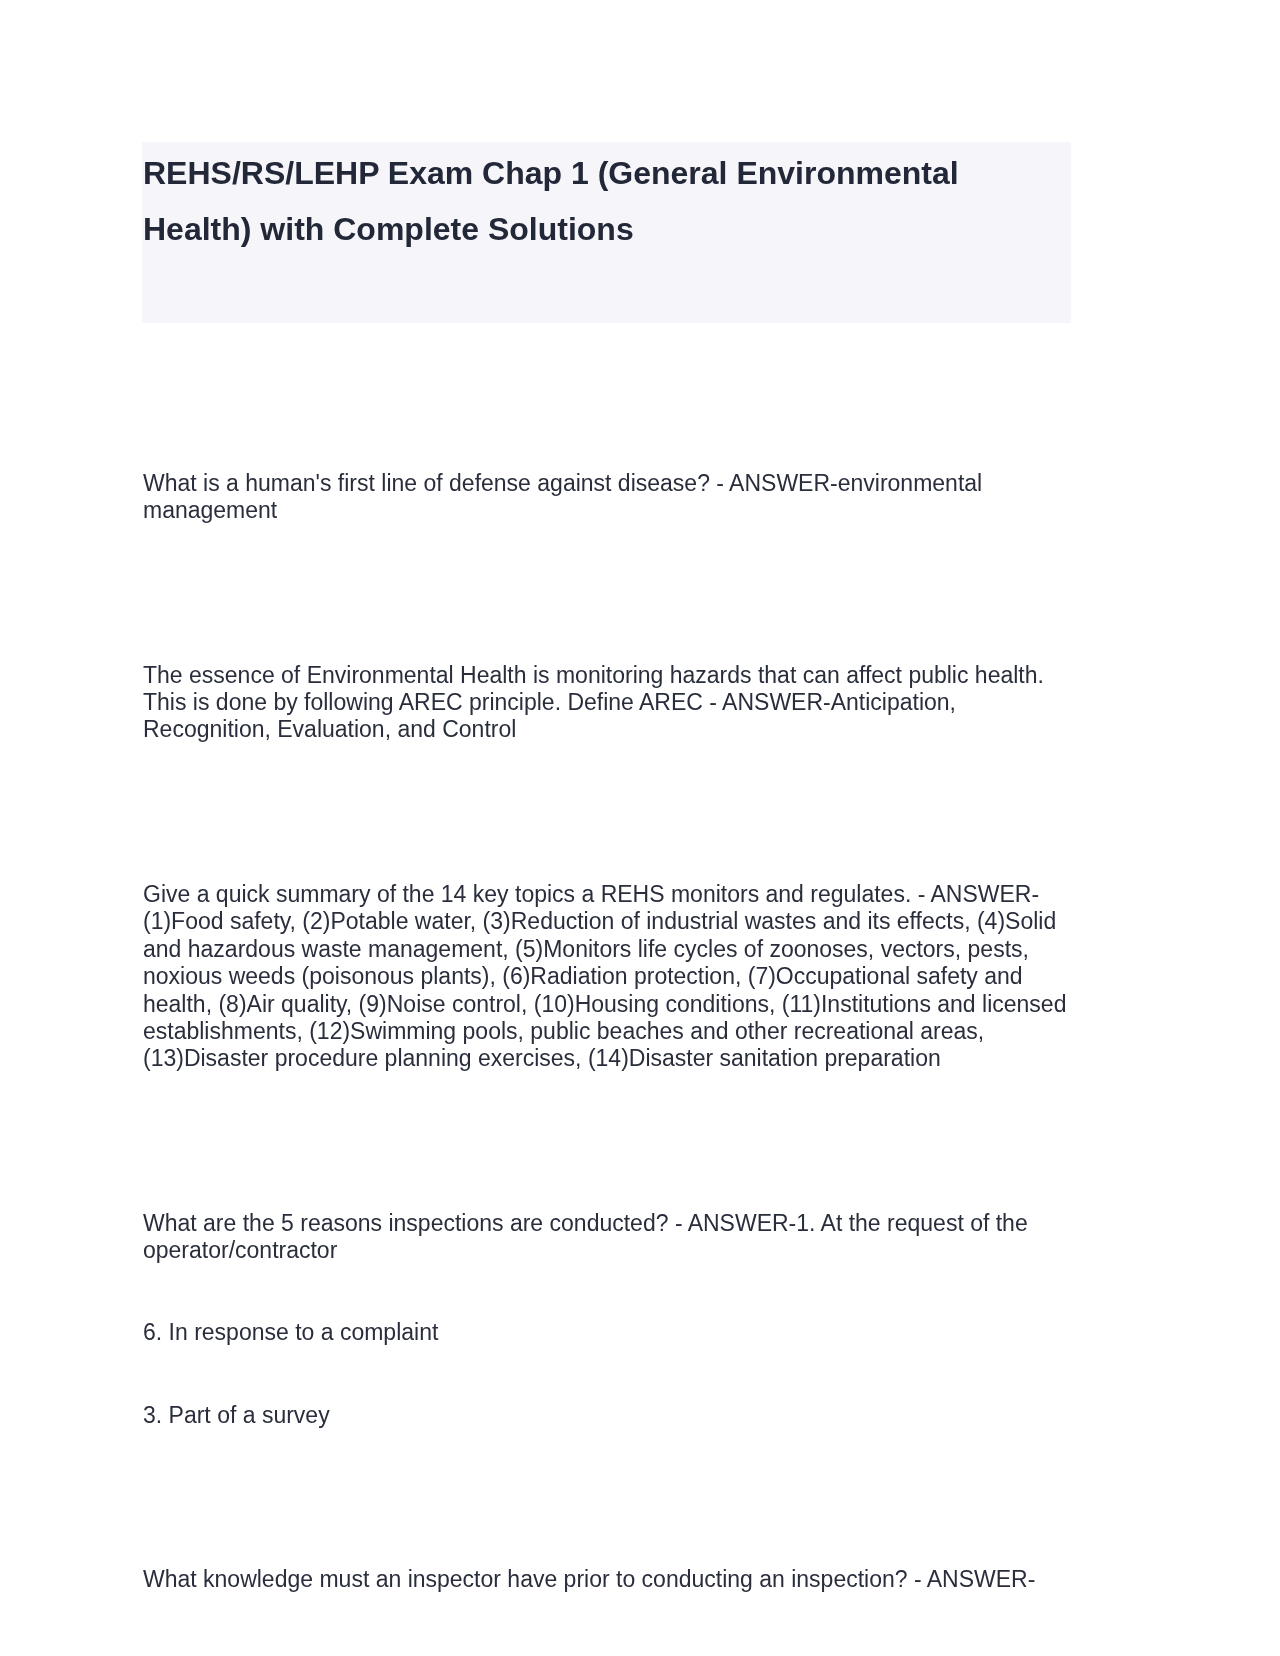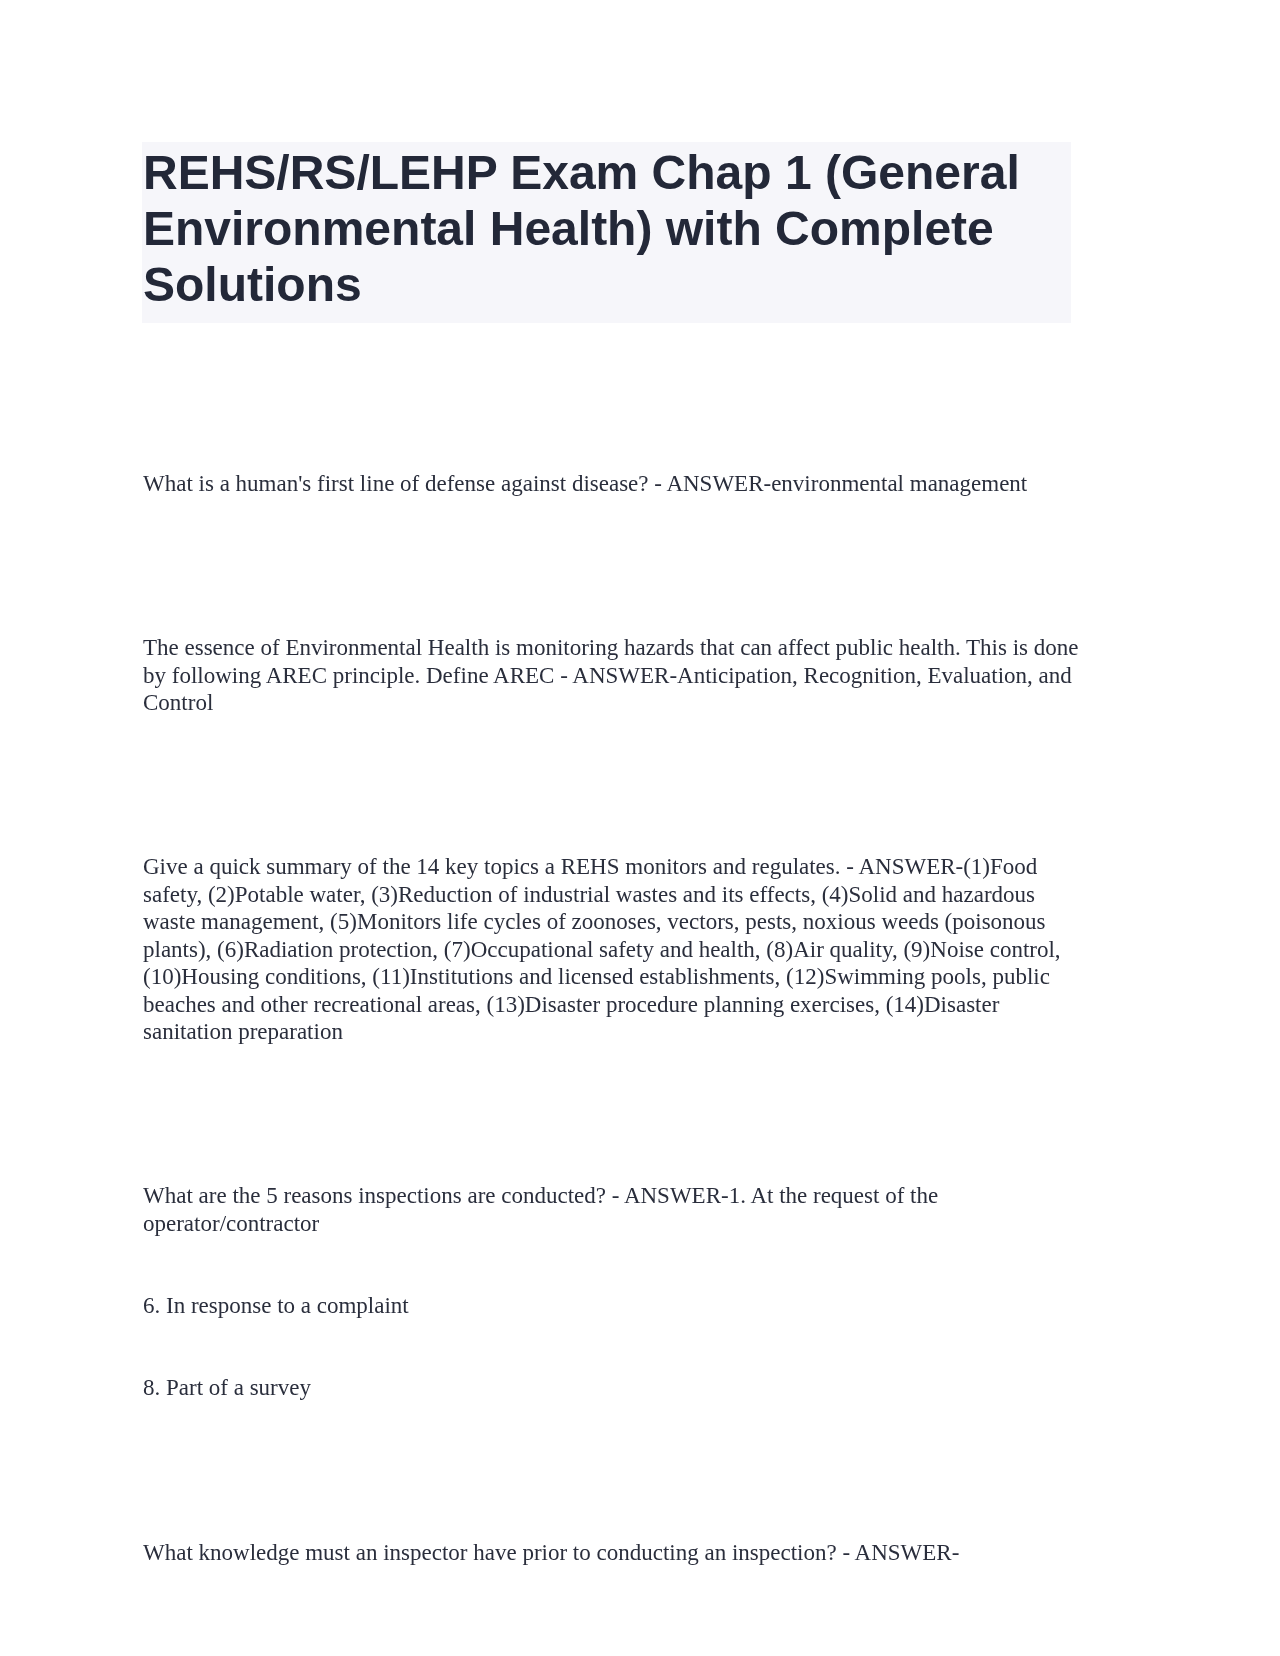--- a/index.html
+++ b/index.html
@@ -27,41 +27,41 @@
       top: 142px;
       width: 929px;
       height: 181px;
       background: #f6f6fa;
     }
     .title {
       margin: 0;
       padding: 0 0 0 1px;
       font-family: "Liberation Sans", sans-serif;
       font-weight: bold;
-      font-size: 48px;
+      font-size: 32px;
       line-height: 56px;
       color: #232838;
       letter-spacing: 0px;
       position: relative;
       top: 3px;
     }
     .content {
       position: absolute;
       left: 143px;
       top: 415px;
       width: 940px;
       font-size: 23px;
       line-height: 27.4px;
       color: #2a2e3c;
     }
     .qa {
       margin: 0 0 27.4px 0;
       white-space: pre-wrap;
     }
-    .qa .line { display: block; font-family: Liberation Serif, serif; }
+    .qa .line { display: block; }
   </style>
 </head>
 <body>
 
 <div class="page">
   <div class="title-box">
     <h1 class="title">REHS/RS/LEHP Exam Chap 1 (General Environmental Health) with Complete Solutions</h1>
   </div>
 
   <div class="content">
@@ -70,21 +70,21 @@
     </p>
     <p class="qa">
       <span class="line">The essence of Environmental Health is monitoring hazards that can affect public health. This is done by following AREC principle. Define AREC - ANSWER-Anticipation, Recognition, Evaluation, and Control</span>
     </p>
     <p class="qa">
       <span class="line">Give a quick summary of the 14 key topics a REHS monitors and regulates. - ANSWER-(1)Food safety, (2)Potable water, (3)Reduction of industrial wastes and its effects, (4)Solid and hazardous waste management, (5)Monitors life cycles of zoonoses, vectors, pests, noxious weeds (poisonous plants), (6)Radiation protection, (7)Occupational safety and health, (8)Air quality, (9)Noise control, (10)Housing conditions, (11)Institutions and licensed establishments, (12)Swimming pools, public beaches and other recreational areas, (13)Disaster procedure planning exercises, (14)Disaster sanitation preparation</span>
     </p>
     <p class="qa">
       <span class="line">What are the 5 reasons inspections are conducted? - ANSWER-1. At the request of the operator/contractor</span>
       <span class="line">6. In response to a complaint</span>
-      <span class="line">8. Part of a survey</span>
+      <span class="line">3. Part of a survey</span>
     </p>
     <p class="qa">
       <span class="line">What knowledge must an inspector have prior to conducting an inspection? - ANSWER-</span>
       
       
       
       
       
       
       

